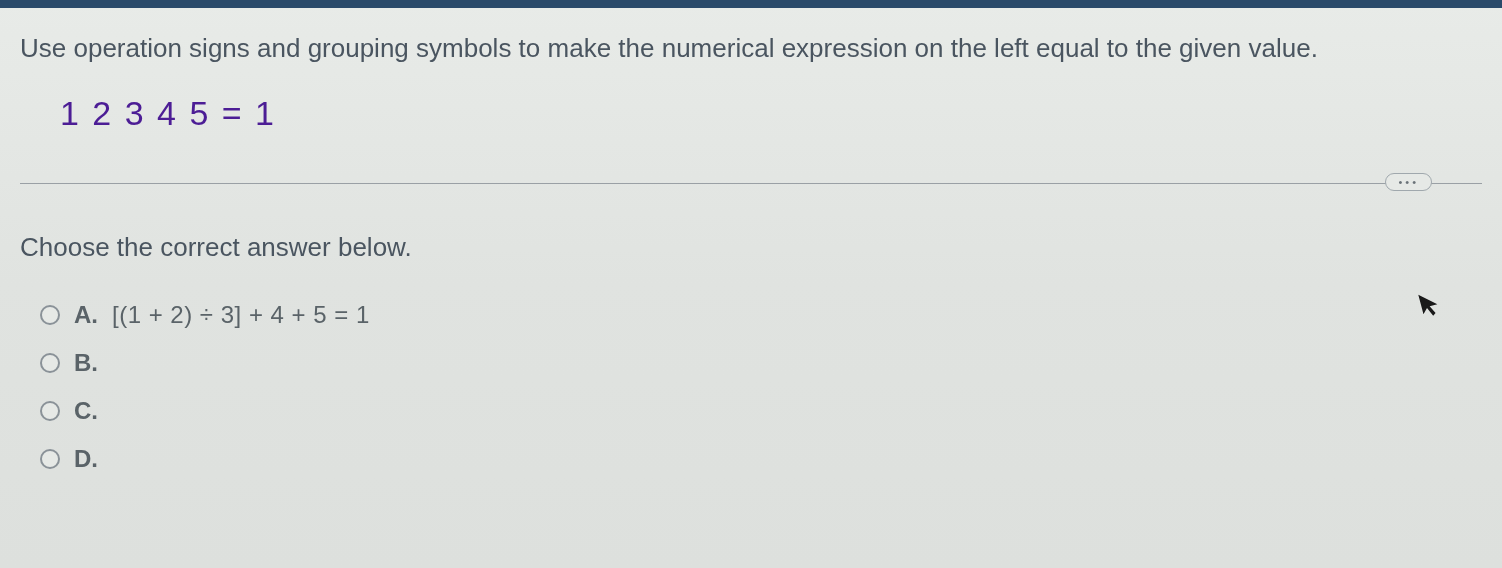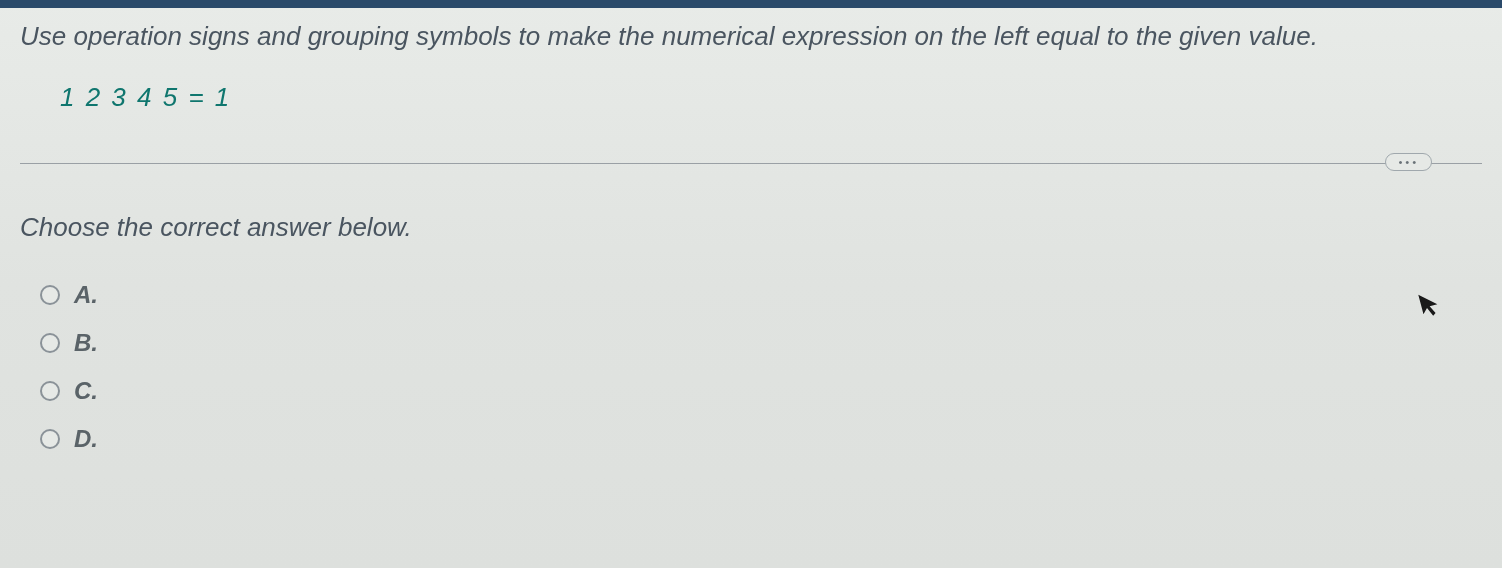--- a/index.html
+++ b/index.html
@@ -15,32 +15,31 @@
       color: #4a5257;
       position: relative;
       overflow: hidden;
     }
     .top-bar {
       height: 8px;
       background: #2a4a6a;
       width: 100%;
     }
     .content {
-      padding: 12px 20px;
-      font-style: italic;
+      padding: 24px 20px;
     }
     .instruction {
       font-size: 26px;
       color: #4a5560;
       margin-bottom: 28px;
       line-height: 1.3;
     }
     .expression {
-      font-size: 26px;
-      color: #0f766e;
+      font-size: 34px;
+      color: #4c1d95;
       padding-left: 40px;
       letter-spacing: 2px;
       margin-bottom: 50px;
     }
     .divider {
       position: relative;
       height: 1px;
       background: #9aa0a5;
       margin: 0 0 40px 0;
     }
@@ -111,20 +110,21 @@
   <div class="divider">
     <div class="divider-badge">•••</div>
   </div>
 
   <div class="prompt">Choose the correct answer below.</div>
 
   <div class="options">
     <div class="option">
       <div class="radio"></div>
       <span class="option-letter">A.</span>
+      <span class="option-text">[(1 + 2) ÷ 3] + 4 + 5 = 1</span>
     </div>
     <div class="option">
       <div class="radio"></div>
       <span class="option-letter">B.</span>
     </div>
     <div class="option">
       <div class="radio"></div>
       <span class="option-letter">C.</span>
     </div>
     <div class="option">

